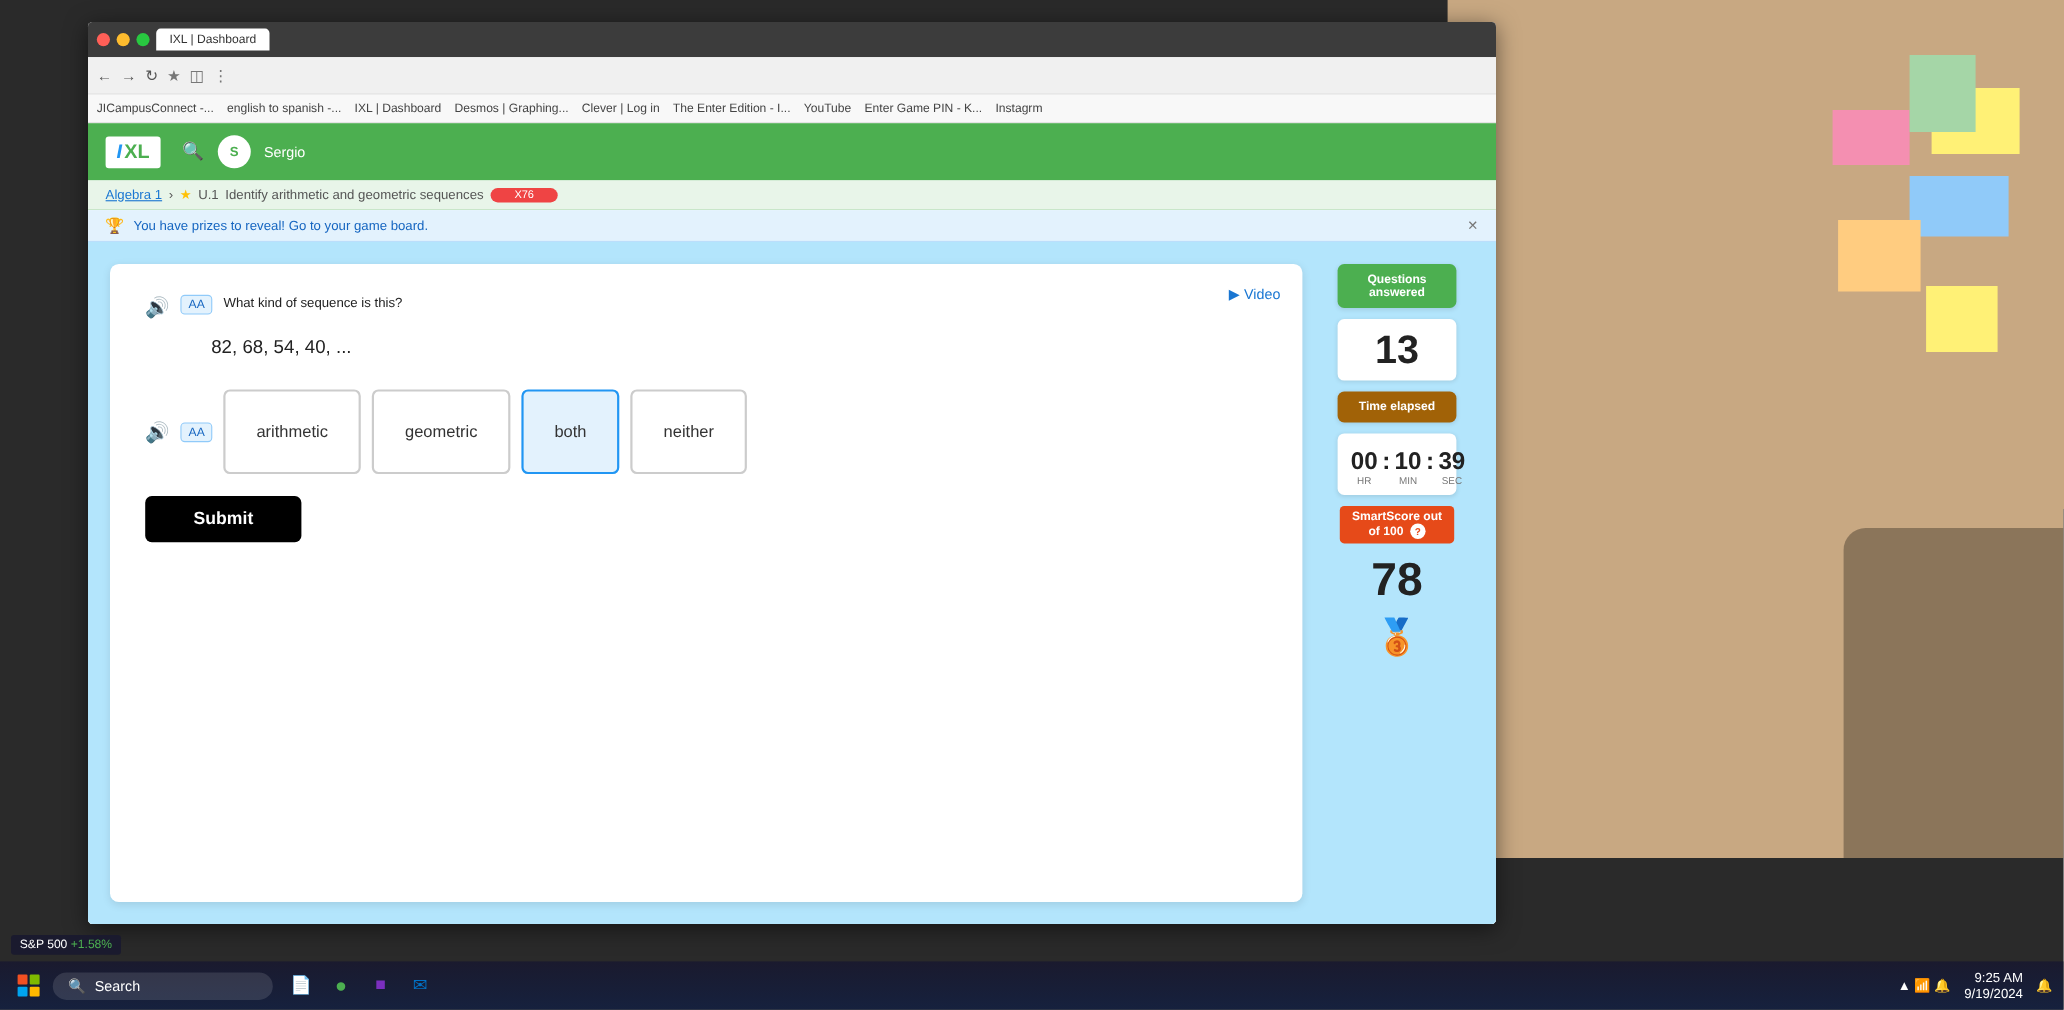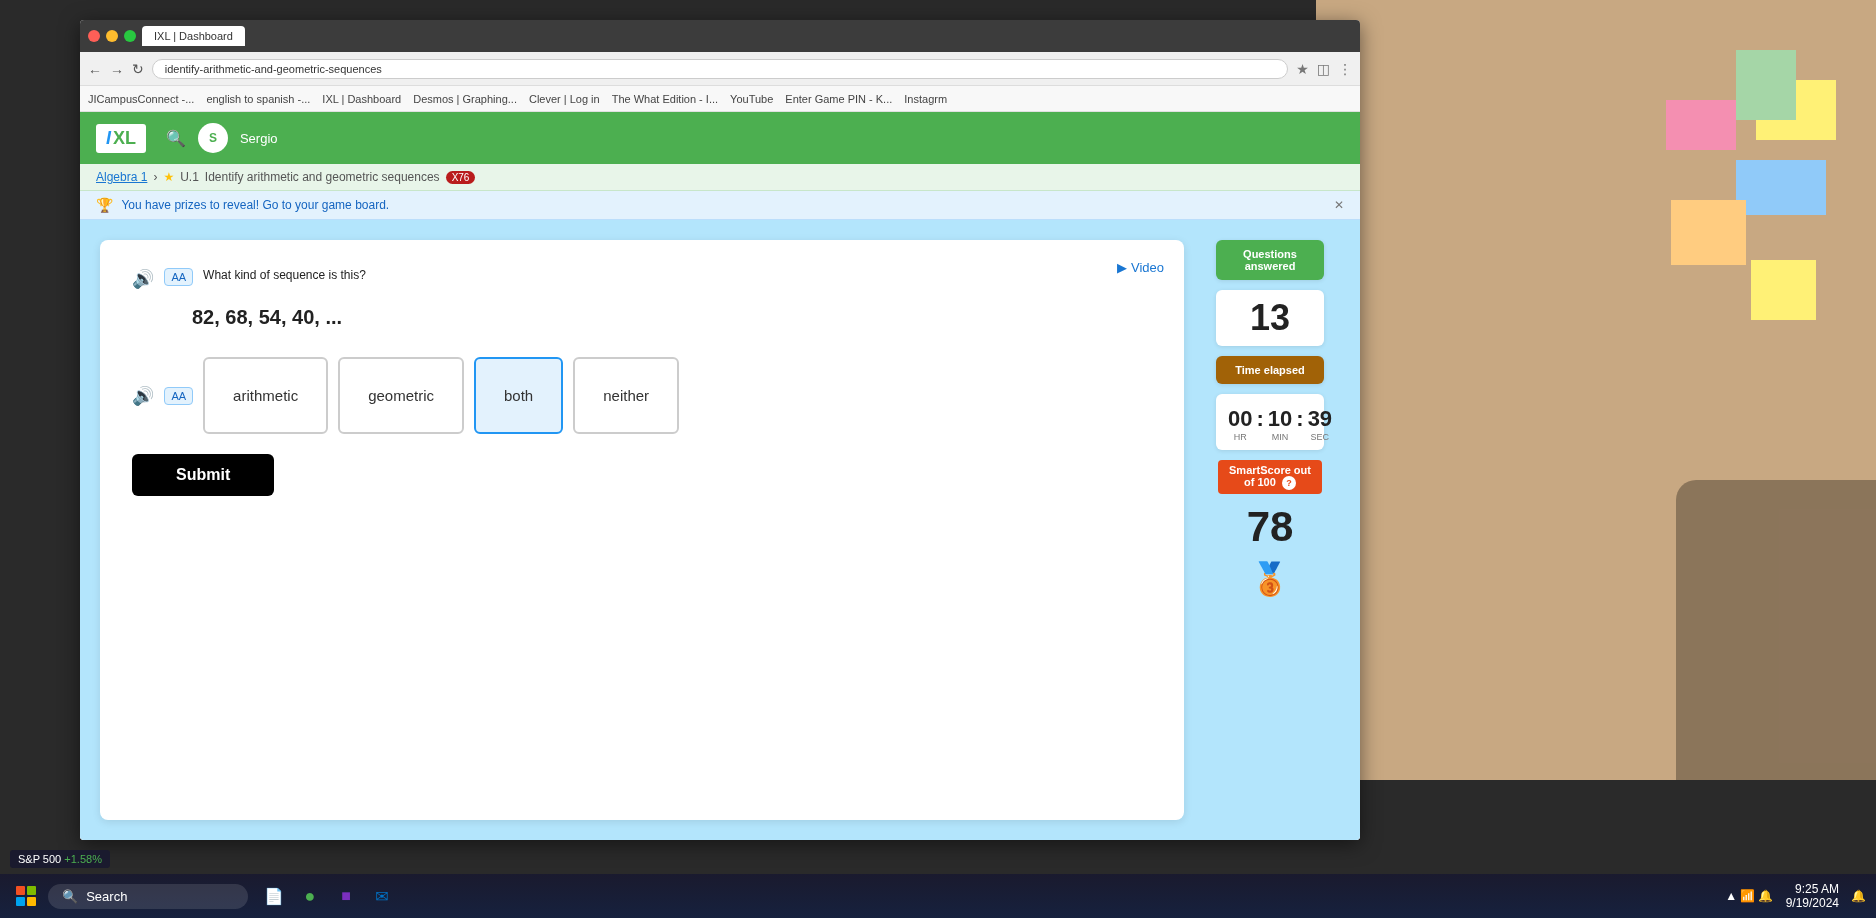--- a/index.html
+++ b/index.html
@@ -180,24 +180,24 @@
       font-size: 12px;
       color: #555;
       display: flex;
       align-items: center;
       gap: 6px;
       border-bottom: 1px solid #c8e6c9;
     }
     .breadcrumb-link { color: #1976D2; cursor: pointer; text-decoration: underline; }
     .breadcrumb-star { color: #FFC107; }
     .breadcrumb-badge {
-      background: #b91c1c;
+      background: #ef4444;
       color: #fff;
       border-radius: 8px;
-      padding: 1px 6px;
+      padding: 1px 22px;
       font-size: 10px;
     }
 
     
     .prize-banner {
       background: #e3f2fd;
       padding: 6px 16px;
       font-size: 12px;
       color: #1565C0;
       display: flex;
@@ -248,26 +248,25 @@
       font-size: 11px;
       color: #1565C0;
       cursor: pointer;
     }
     .question-text {
       font-size: 12px;
       color: #222;
       font-weight: 400;
     }
     .sequence-text {
-      font-size: 20px;
+      font-size: 17px;
       color: #222;
       margin-left: 60px;
       margin-top: 6px;
       margin-bottom: 28px;
-      font-weight: bold;
     }
     .answer-btn {
       border: 2px solid #ccc;
       border-radius: 6px;
       padding: 28px 28px;
       font-size: 15px;
       color: #333;
       background: #fff;
       cursor: pointer;
       transition: border-color 0.2s;
@@ -501,33 +500,32 @@
     <span class="browser-close-btn"></span>
     <span class="browser-min-btn"></span>
     <span class="browser-max-btn"></span>
     <div class="browser-tab">IXL | Dashboard</div>
   </div>
 
   <div class="browser-addressbar">
     <span style="color:#555;font-size:14px;">←</span>
     <span style="color:#555;font-size:14px;">→</span>
     <span style="color:#555;font-size:14px;">↻</span>
-    <div class="address-input">identify-arithmetic-and-geometric-sequences</div>
     <span style="font-size:14px;color:#777;">★</span>
     <span style="font-size:14px;color:#777;">◫</span>
     <span style="font-size:14px;color:#777;">⋮</span>
   </div>
 
   <div class="bookmarks-bar">
     <span class="bookmark-item">JICampusConnect -...</span>
     <span class="bookmark-item">english to spanish -...</span>
     <span class="bookmark-item">IXL | Dashboard</span>
     <span class="bookmark-item">Desmos | Graphing...</span>
     <span class="bookmark-item">Clever | Log in</span>
-    <span class="bookmark-item">The What Edition - I...</span>
+    <span class="bookmark-item">The Enter Edition - I...</span>
     <span class="bookmark-item">YouTube</span>
     <span class="bookmark-item">Enter Game PIN - K...</span>
     <span class="bookmark-item">Instagrm</span>
   </div>
 
   <div class="ixl-app">
 
     <div class="ixl-header">
       <div class="ixl-logo">
         <span class="ixl-logo-i">I</span>

